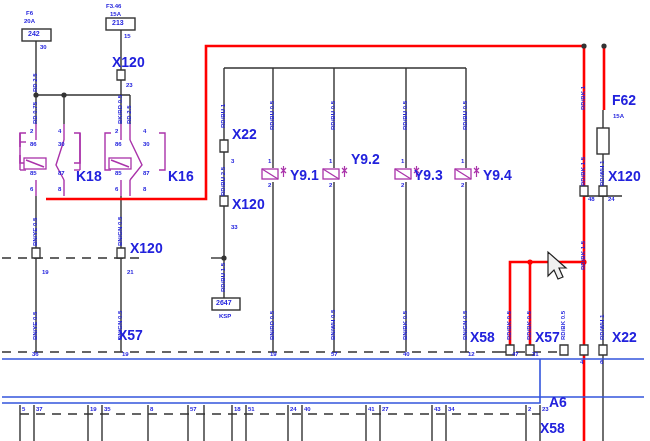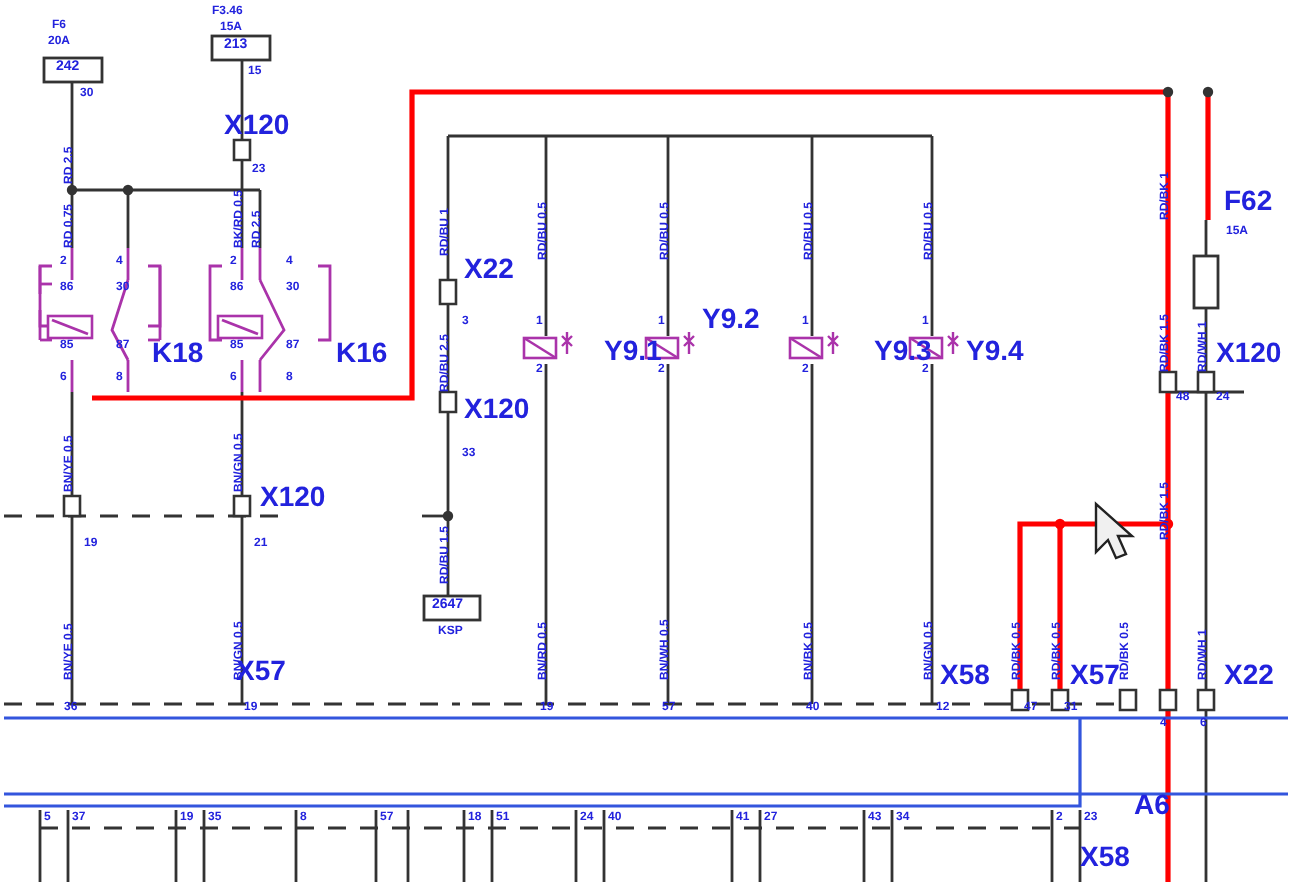--- a/index.html
+++ b/index.html
@@ -254,29 +254,29 @@
 <div class="lbl sm" style="left:216px;top:299px">2647</div>
 <div class="lbl xs" style="left:219px;top:313px">KSP</div>
 
 <div class="lbl xs vert" style="left:269px;top:130px">RD/BU 0.5</div>
 <div class="lbl xs vert" style="left:330px;top:130px">RD/BU 0.5</div>
 <div class="lbl xs vert" style="left:402px;top:130px">RD/BU 0.5</div>
 <div class="lbl xs vert" style="left:462px;top:130px">RD/BU 0.5</div>
 
 <div class="lbl xs" style="left:268px;top:158px">1</div>
 <div class="lbl xs" style="left:268px;top:182px">2</div>
-<div class="lbl big" style="left:302px;top:167px">Y9.1</div>
+<div class="lbl big" style="left:290px;top:167px">Y9.1</div>
 
 <div class="lbl xs" style="left:329px;top:158px">1</div>
 <div class="lbl xs" style="left:329px;top:182px">2</div>
 <div class="lbl big" style="left:351px;top:151px">Y9.2</div>
 
 <div class="lbl xs" style="left:401px;top:158px">1</div>
 <div class="lbl xs" style="left:401px;top:182px">2</div>
-<div class="lbl big" style="left:437px;top:167px">Y9.3</div>
+<div class="lbl big" style="left:414px;top:167px">Y9.3</div>
 
 <div class="lbl xs" style="left:461px;top:158px">1</div>
 <div class="lbl xs" style="left:461px;top:182px">2</div>
 <div class="lbl big" style="left:483px;top:167px">Y9.4</div>
 
 <div class="lbl xs vert" style="left:269px;top:340px">BN/RD 0.5</div>
 <div class="lbl xs vert" style="left:330px;top:340px">BN/WH 0.5</div>
 <div class="lbl xs vert" style="left:402px;top:340px">BN/BK 0.5</div>
 <div class="lbl xs vert" style="left:462px;top:340px">BN/GN 0.5</div>
 
@@ -318,16 +318,16 @@
 <div class="lbl xs" style="left:248px;top:406px">51</div>
 <div class="lbl xs" style="left:290px;top:406px">24</div>
 <div class="lbl xs" style="left:304px;top:406px">40</div>
 <div class="lbl xs" style="left:368px;top:406px">41</div>
 <div class="lbl xs" style="left:382px;top:406px">27</div>
 <div class="lbl xs" style="left:434px;top:406px">43</div>
 <div class="lbl xs" style="left:448px;top:406px">34</div>
 <div class="lbl xs" style="left:528px;top:406px">2</div>
 <div class="lbl xs" style="left:542px;top:406px">23</div>
 
-<div class="lbl big" style="left:567px;top:394px">A6</div>
+<div class="lbl big" style="left:549px;top:394px">A6</div>
 <div class="lbl big" style="left:540px;top:420px">X58</div>
 
 </div>
 
 </body></html>

